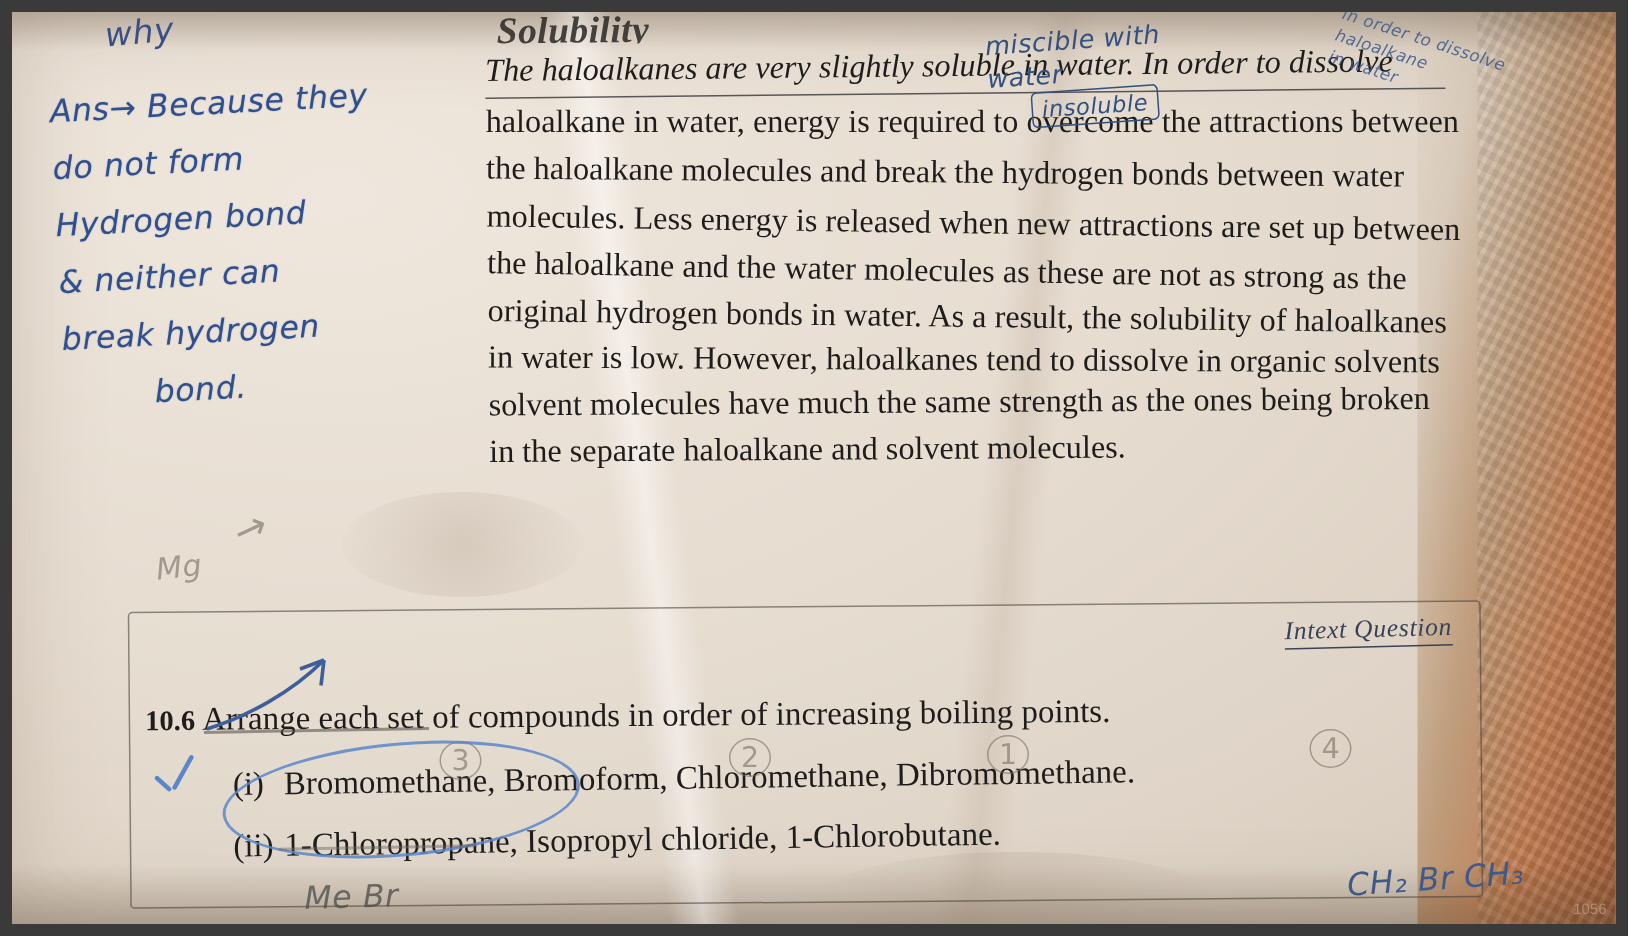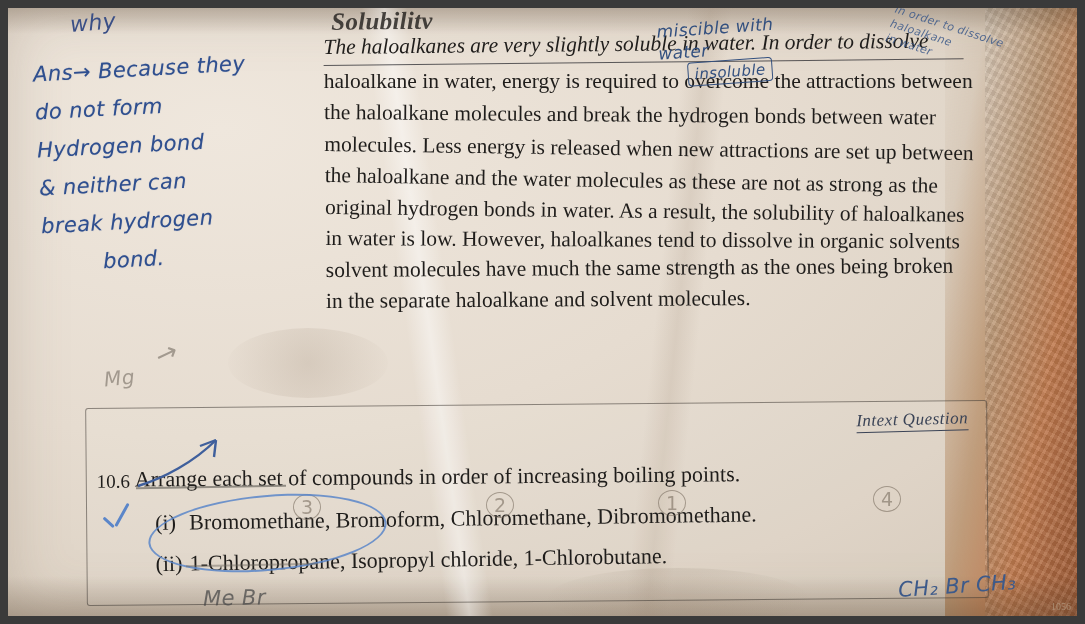--- a/index.html
+++ b/index.html
@@ -148,21 +148,21 @@
     position: absolute;
     left: 0; right: 0; bottom: -2px;
     height: 1px;
     background: #3a4356;
   }
   .qnum {
     position: absolute;
     left: 10px;
     top: 62px;
     font-size: 19px;
-    font-weight: normal;
+    font-weight: bold;
     color: #1f1d1b;
   }
   .qtext {
     position: absolute;
     left: 48px;
     top: 58px;
     width: 830px;
     font-size: 22px;
     color: #1f1d1b;
     white-space: nowrap;
@@ -322,21 +322,21 @@
     background: #6a655e;
     opacity: .45;
     transform: rotate(-1deg);
   }
   .corner-mark {
     position: absolute;
     right: 6px;
     bottom: 4px;
     font-size: 10px;
     color: #b8a48c;
-    font-family: Liberation Serif, serif;
+    font-family: Liberation Sans, sans-serif;
     opacity: .7;
   }
   .smudge {
     position: absolute;
     border-radius: 50%;
     background: radial-gradient(circle, rgba(150,130,110,0.22), rgba(150,130,110,0));
     pointer-events: none;
   }
 </style>
 </head>

